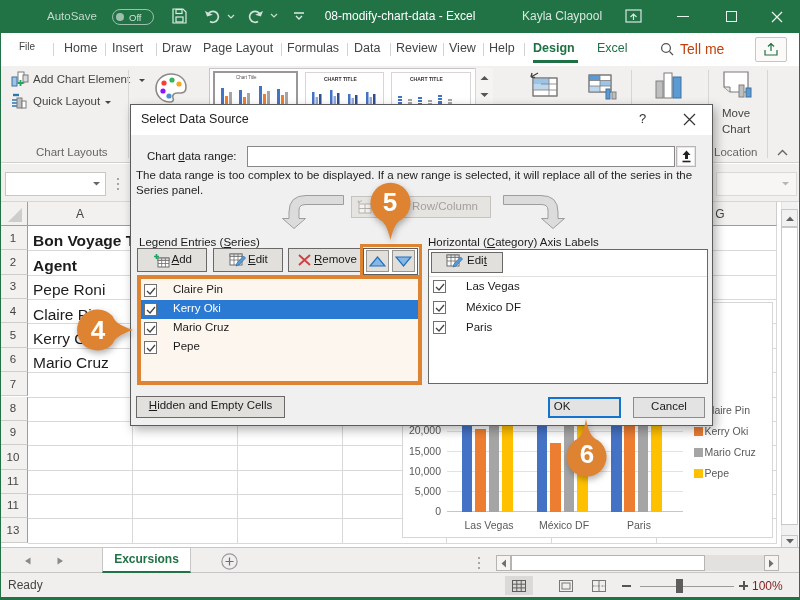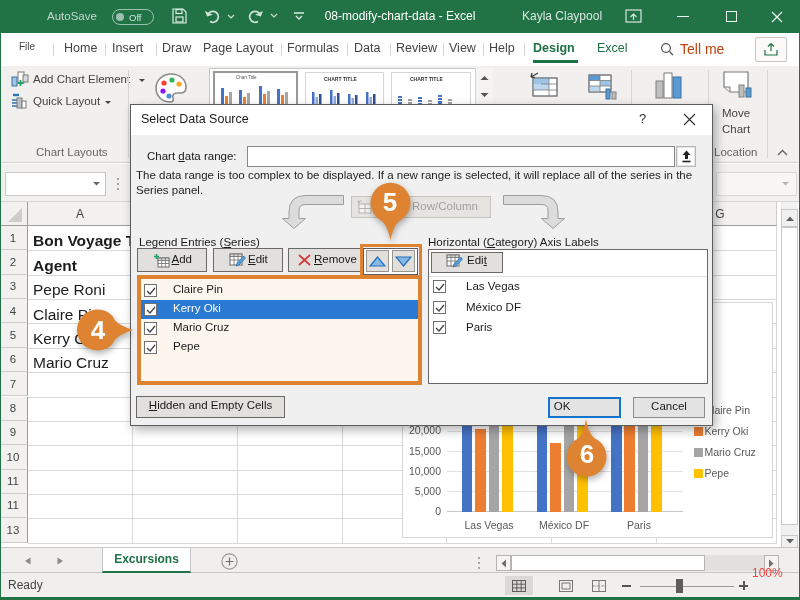--- a/index.html
+++ b/index.html
@@ -401,21 +401,21 @@
 <svg class="ab" style="left:592px;top:580px" width="14" height="12">
       <rect x="0.5" y="0.5" width="13" height="11" fill="none" stroke="#7a7876"></rect>
       <path d="M0.5 6 h4 M9.5 6 h4 M5.5 6 h3" stroke="#7a7876" stroke-dasharray="2 1"></path>
       <path d="M7 0.5 v11" stroke="#7a7876"></path>
     </svg>
 <div class="ab" style="left:622px;top:585px;width:9px;height:1.5px;background:#555"></div>
 <div class="ab" style="left:640px;top:585.5px;width:94px;height:1px;background:#9a9a9a"></div>
 <div class="ab" style="left:676px;top:579px;width:7px;height:14px;background:#5f5d5b"></div>
 <div class="ab" style="left:739px;top:585px;width:9px;height:1.5px;background:#555"></div>
 <div class="ab" style="left:743px;top:581px;width:1.5px;height:9px;background:#555"></div>
-<div class="tx" style="left:752px;top:566px;font-size:12px;color:#ef4444">100%</div>
+<div class="tx" style="left:752px;top:579px;font-size:12px;color:#7f1d1d">100%</div>
 
 <div class="ab" style="left:130px;top:104px;width:583px;height:322px;background:#f0f0f0;border:1px solid #5c5c5c;box-shadow:3px 4px 10px rgba(0,0,0,0.3)"></div>
 <div class="ab" style="left:131px;top:105px;width:581px;height:30px;background:#fff"></div>
 <div class="tx" style="left:141px;top:112px;font-size:12.5px;color:#1a1a1a">Select Data Source</div>
 <div class="tx" style="left:639px;top:111px;font-size:13px;color:#333">?</div>
 <svg class="ab" style="left:683px;top:113px" width="13" height="13">
       <path d="M1 1 L12 12 M12 1 L1 12" stroke="#333" stroke-width="1.2"></path>
     </svg>
 
 <div class="tx" style="left:147px;top:150px;font-size:11.5px;color:#1a1a1a">Chart <u>d</u>ata range:</div>

